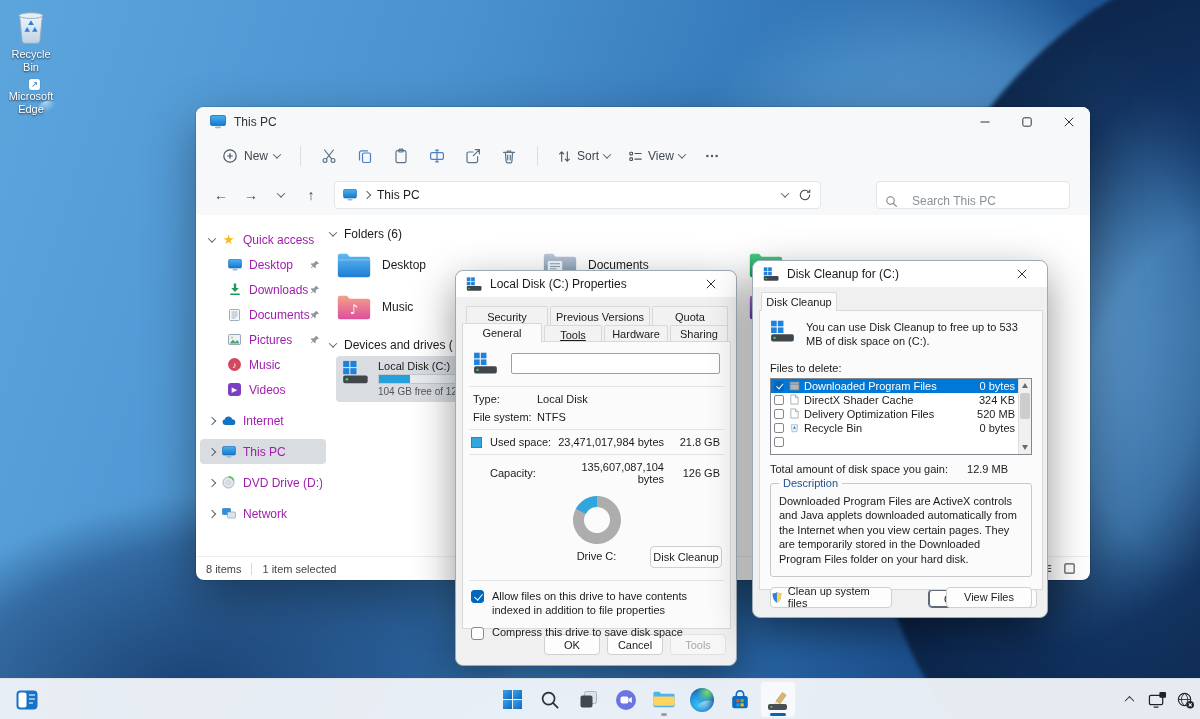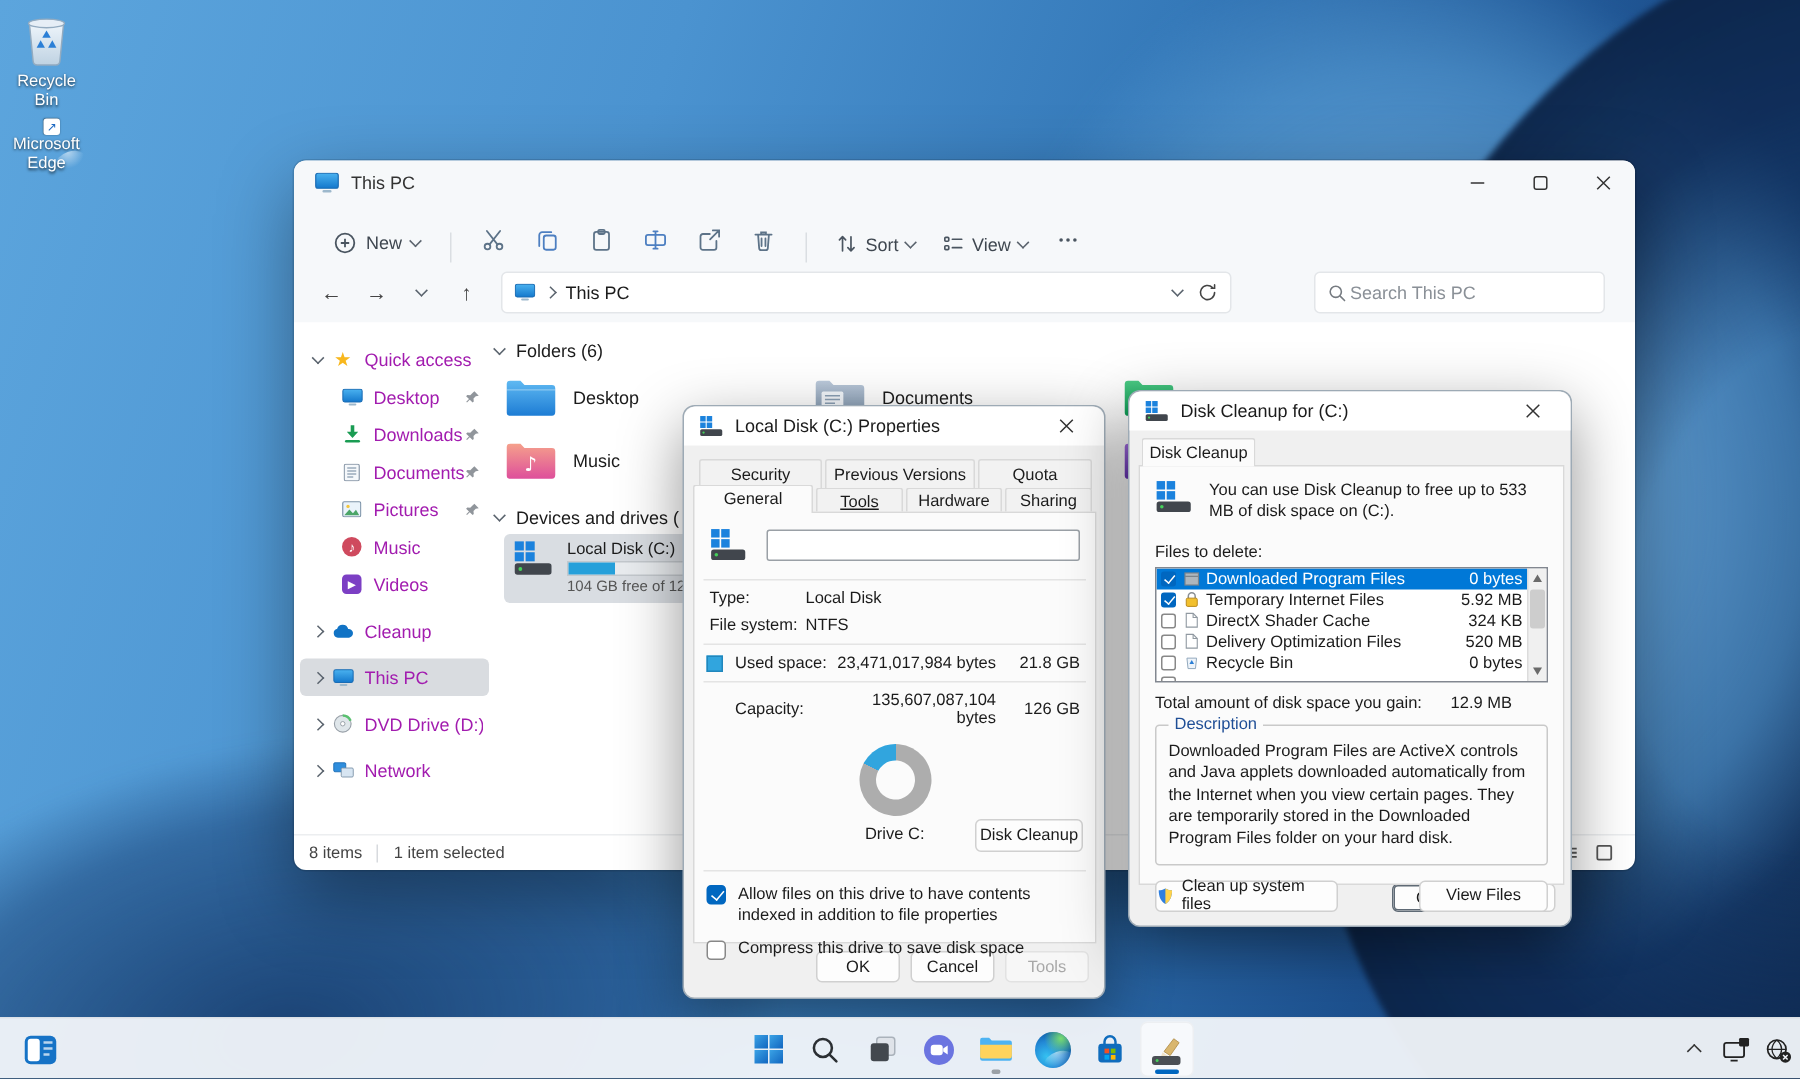--- a/index.html
+++ b/index.html
@@ -33,35 +33,35 @@
     display:flex; align-items:center; justify-content:center; font-size:8px; color:#1f6ac2; box-shadow:0 0 1px rgba(0,0,0,.5); }
 
   
   .explorer { position:absolute; left:196px; top:107px; width:894px; height:473px; background:#fff; border-radius:8px;
     box-shadow:0 18px 50px rgba(0,0,0,.38), 0 0 0 1px rgba(0,0,0,.12); z-index:10; overflow:hidden; font-size:12px; color:#1b1b1b; }
   .ex-chrome { position:absolute; left:0; top:0; right:0; height:108px; background:#f6f8fa; }
   .ex-titlebar { position:absolute; left:0; top:0; right:0; height:30px; display:flex; align-items:center; padding-left:14px; gap:8px; }
   .ex-title { font-size:12px; color:#333; }
   .win-controls { position:absolute; right:0; top:0; height:30px; display:flex; }
   .wc-btn { width:42px; height:30px; display:flex; align-items:center; justify-content:center; }
-  .ex-toolbar { position:absolute; left:0; top:30px; right:0; height:38px; display:flex; align-items:flex-end; padding:0 16px; }
+  .ex-toolbar { position:absolute; left:0; top:30px; right:0; height:38px; display:flex; align-items:center; padding:0 16px; }
   .tb-new { display:flex; align-items:center; gap:6px; padding:5px 10px; border-radius:5px; color:#3f4750; }
   .tb-sep { width:1px; height:20px; background:#dadee2; margin:0 10px; }
   .tb-icon { width:36px; height:30px; display:flex; align-items:center; justify-content:center; border-radius:5px; }
   .tb-drop { display:flex; align-items:center; gap:5px; padding:5px 9px; border-radius:5px; color:#3f4750; }
   .chev { display:inline-block; }
   .chev::before { content:""; display:block; width:5px; height:5px; border-right:1.3px solid #5a636d; border-bottom:1.3px solid #5a636d; transform:rotate(45deg) translate(-1px,-1px); }
   .chev.right::before { transform:rotate(-45deg); }
   .ex-navbar { position:absolute; left:0; top:68px; right:0; height:40px; display:flex; align-items:center; padding:0 12px; }
   .nav-arrows { display:flex; align-items:center; gap:4px; margin-right:10px; }
   .nav-btn { width:26px; height:26px; display:flex; align-items:center; justify-content:center; color:#444; font-size:14px; border-radius:4px; }
   .addr-bar { width:487px; height:28px; background:#fff; border:1px solid #e3e6e9; border-radius:4px; display:flex; align-items:center; padding:0 8px; gap:7px; }
   .addr-text { color:#1b1b1b; }
   .addr-right { margin-left:auto; display:flex; align-items:center; gap:10px; }
-  .search-box { margin-left:auto; margin-right:8px; width:194px; height:28px; background:#fff; border:1px solid #e3e6e9; border-radius:4px; display:flex; align-items:center; padding:0 8px; gap:2px; }
+  .search-box { margin-left:auto; margin-right:8px; width:194px; height:28px; background:#fff; border:1px solid #e3e6e9; border-radius:4px; display:flex; align-items:flex-end; padding:0 8px; gap:14px; }
   .search-box input { border:none; outline:none; flex:1; font-size:12px; font-family:"Liberation Sans",sans-serif; color:#333; background:transparent; }
   .search-box input::placeholder { color:#8a9097; }
   .ex-body { position:absolute; left:0; top:108px; right:0; bottom:24px; background:#fff; }
   .ex-status { position:absolute; left:0; bottom:0; right:0; height:24px; border-top:1px solid #eceef0; display:flex; align-items:center; padding:0 10px; font-size:11px; color:#444; gap:10px; }
   .status-divider { width:1px; height:12px; background:#d7dade; }
   .status-views { margin-left:auto; display:flex; gap:10px; margin-right:4px; }
 
   
   .sidebar { position:absolute; left:0; top:0; bottom:0; width:134px; padding-top:12px; overflow:hidden; }
   .srow { height:25px; display:flex; align-items:center; margin:0 4px; padding:0 4px; border-radius:4px; }
@@ -476,21 +476,21 @@
         <div class="sgap"></div>
         <div class="srow">
           <span class="chevc">
               <span class="chev right"></span>
             </span>
           <span class="sicon">
               <svg width="15" height="10" viewBox="0 0 16 11">
                 <path d="M4.5 10a3.3 3.3 0 0 1-.6-6.5A4.2 4.2 0 0 1 12 3.6 2.9 2.9 0 0 1 12.6 10z" fill="#1173c5"></path>
               </svg>
             </span>
-          <span class="slabel">Cleanup</span>
+          <span class="slabel">Internet</span>
         </div>
         <div class="sgap"></div>
         <div class="srow sel">
           <span class="chevc">
               <span class="chev right"></span>
             </span>
           <span class="sicon">
               <svg width="14" height="12" viewBox="0 0 16 14">
                 <rect x="0.5" y="0.5" width="15" height="10" rx="1.5" fill="url(#gMon)" stroke="#1a6cb4" stroke-width="0.8"></rect>
                 <rect x="5" y="11.6" width="6" height="1.7" rx="0.8" fill="#9db8cc"></rect>
@@ -781,31 +781,20 @@
           <div class="lrow sel">
             <span class="cb on"></span>
             <span class="licon">
                 <svg width="11" height="11" viewBox="0 0 11 11">
                   <rect x="1" y="2" width="9" height="8" fill="#aeb6bd" stroke="#7c848b" stroke-width="0.8"></rect>
                   <path d="M1 4.2h9" stroke="#7c848b" stroke-width="0.8"></path>
                 </svg>
               </span>
             <span class="lname">Downloaded Program Files</span>
             <span class="lsize">0 bytes</span>
-          </div>
-          <div class="lrow">
-            <span class="cb on"></span>
-            <span class="licon">
-                <svg width="11" height="11" viewBox="0 0 12 12">
-                  <path d="M3.5 5.5V3.8a2.5 2.5 0 0 1 5 0v1.7" fill="none" stroke="#8a8f94" stroke-width="1.1"></path>
-                  <rect x="2" y="5.2" width="8" height="6" rx="1" fill="#f2c02e" stroke="#b8871a" stroke-width="0.7"></rect>
-                </svg>
-              </span>
-            <span class="lname">Temporary Internet Files</span>
-            <span class="lsize">5.92 MB</span>
           </div>
           <div class="lrow">
             <span class="cb"></span>
             <span class="licon">
                 <svg width="11" height="11" viewBox="0 0 12 12">
                   <path d="M2 1h5l3 3v7H2z" fill="#fff" stroke="#9099a1" stroke-width="0.8"></path>
                   <path d="M7 1v3h3" fill="none" stroke="#9099a1" stroke-width="0.8"></path>
                 </svg>
               </span>
             <span class="lname">DirectX Shader Cache</span>

